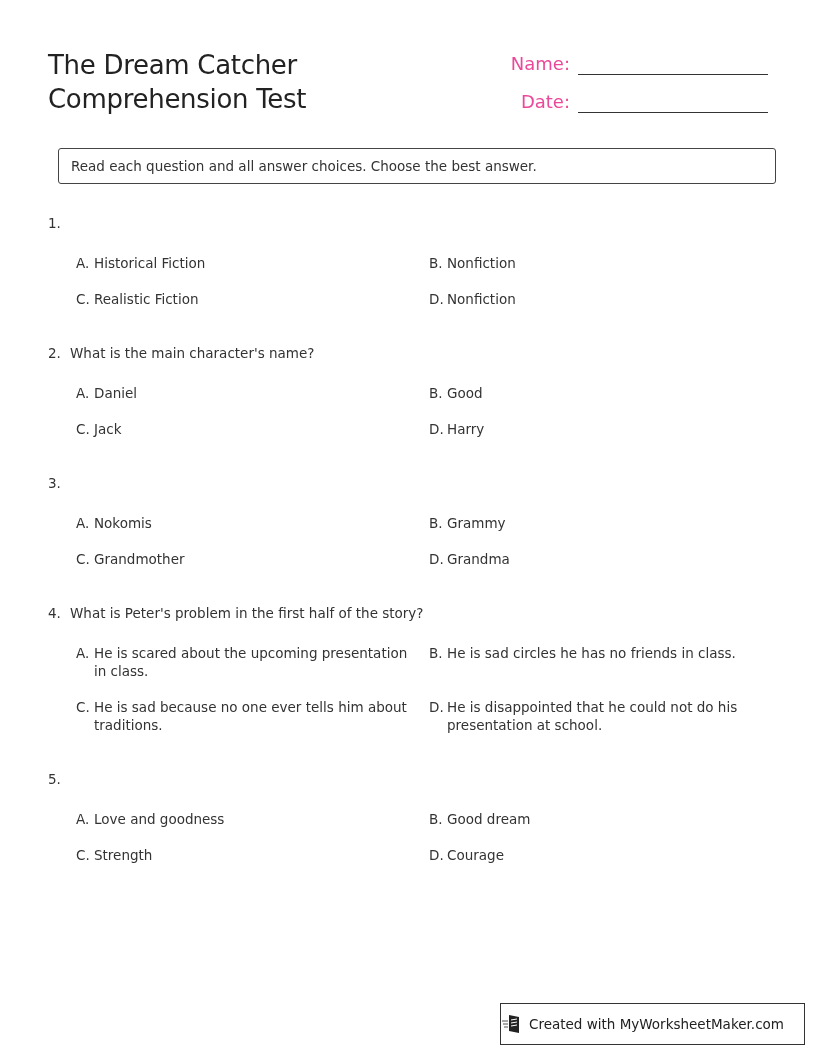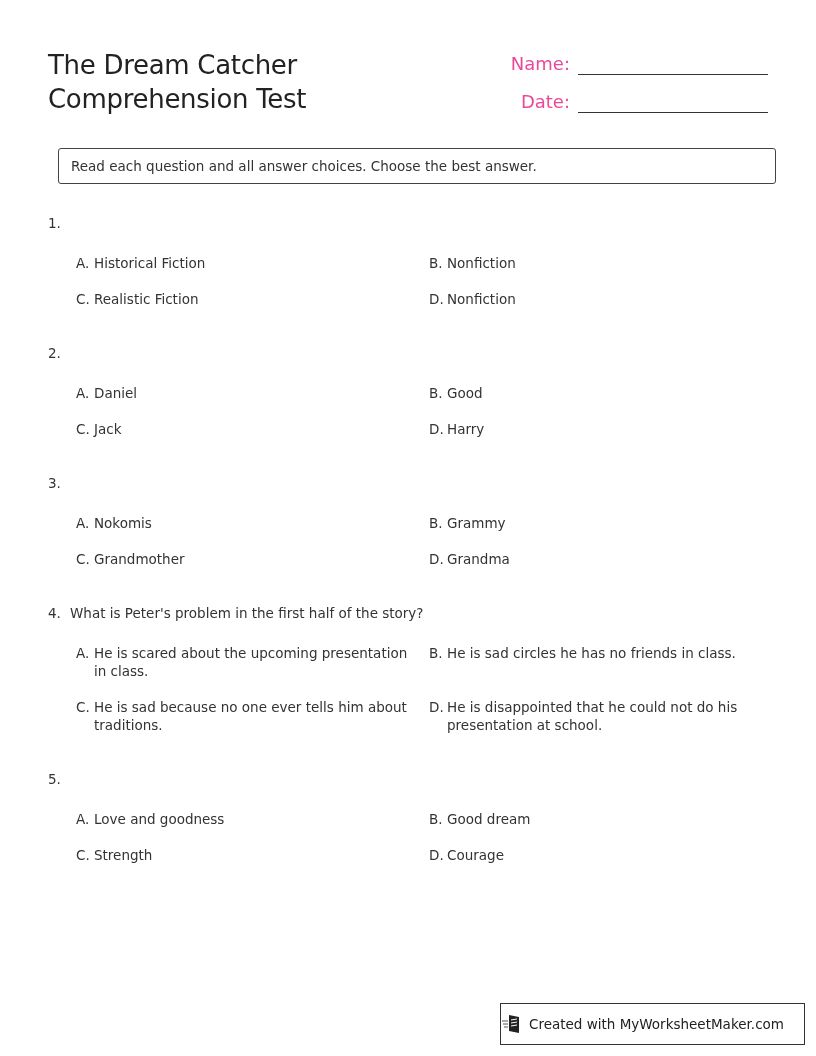--- a/index.html
+++ b/index.html
@@ -66,20 +66,21 @@
     <div class="choice">
         <span class="choice-letter">D.</span>
         <span>Nonfiction</span>
       </div>
   </div>
 </div>
 
 <div class="question" style="top:344px;">
   <div class="q-text">
     <span class="q-num">2.</span>
+    <span>What is the main character's name?</span>
   </div>
   <div class="choices">
     <div class="choice">
         <span class="choice-letter">A.</span>
         <span>Daniel</span>
       </div>
     <div class="choice">
         <span class="choice-letter">B.</span>
         <span>Good</span>
       </div>

